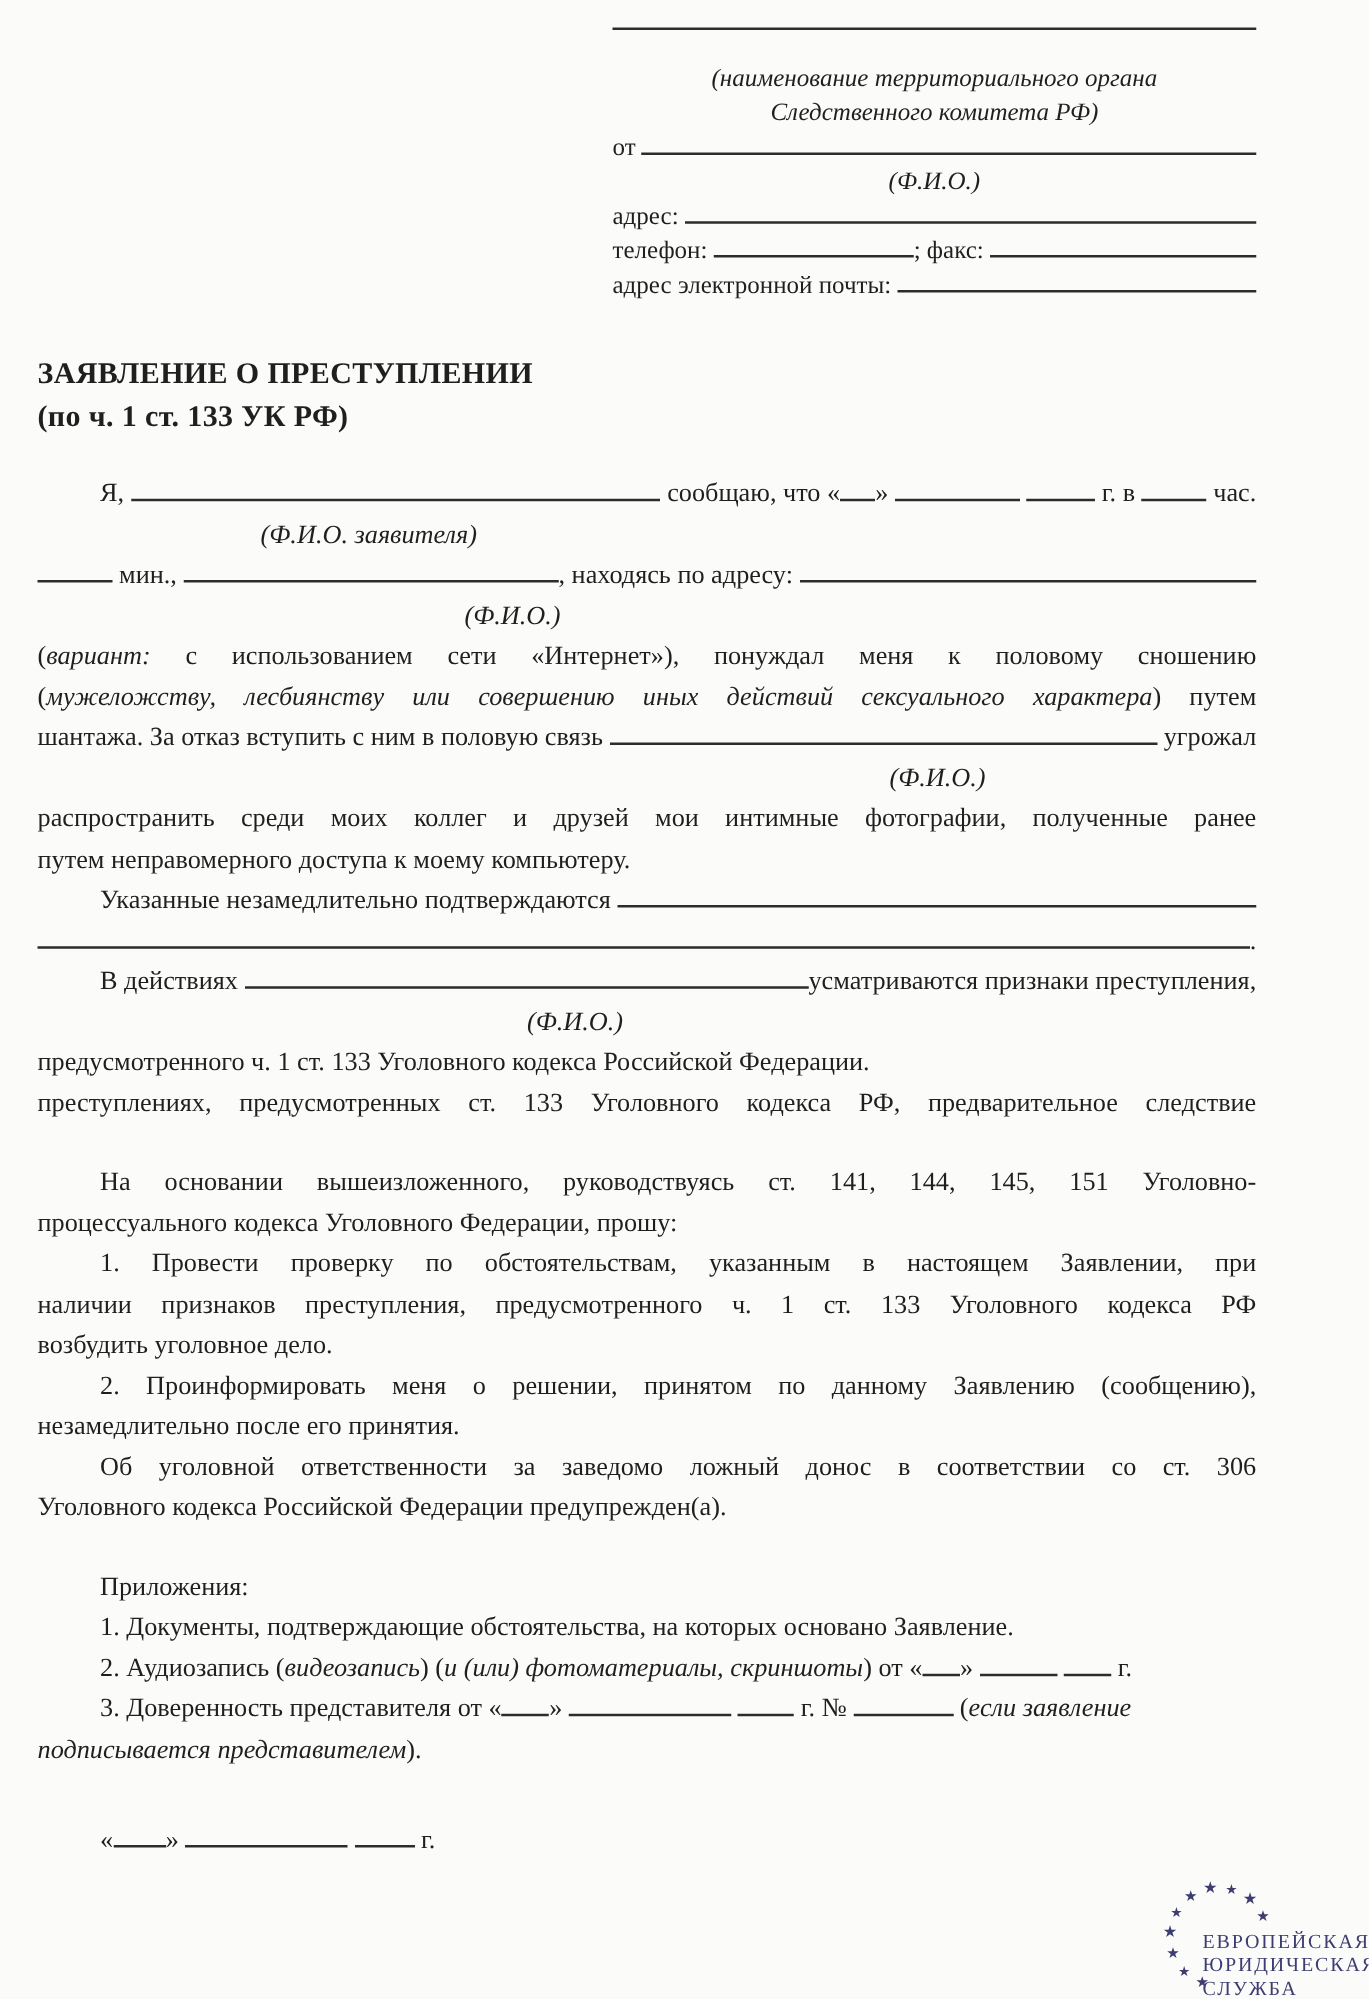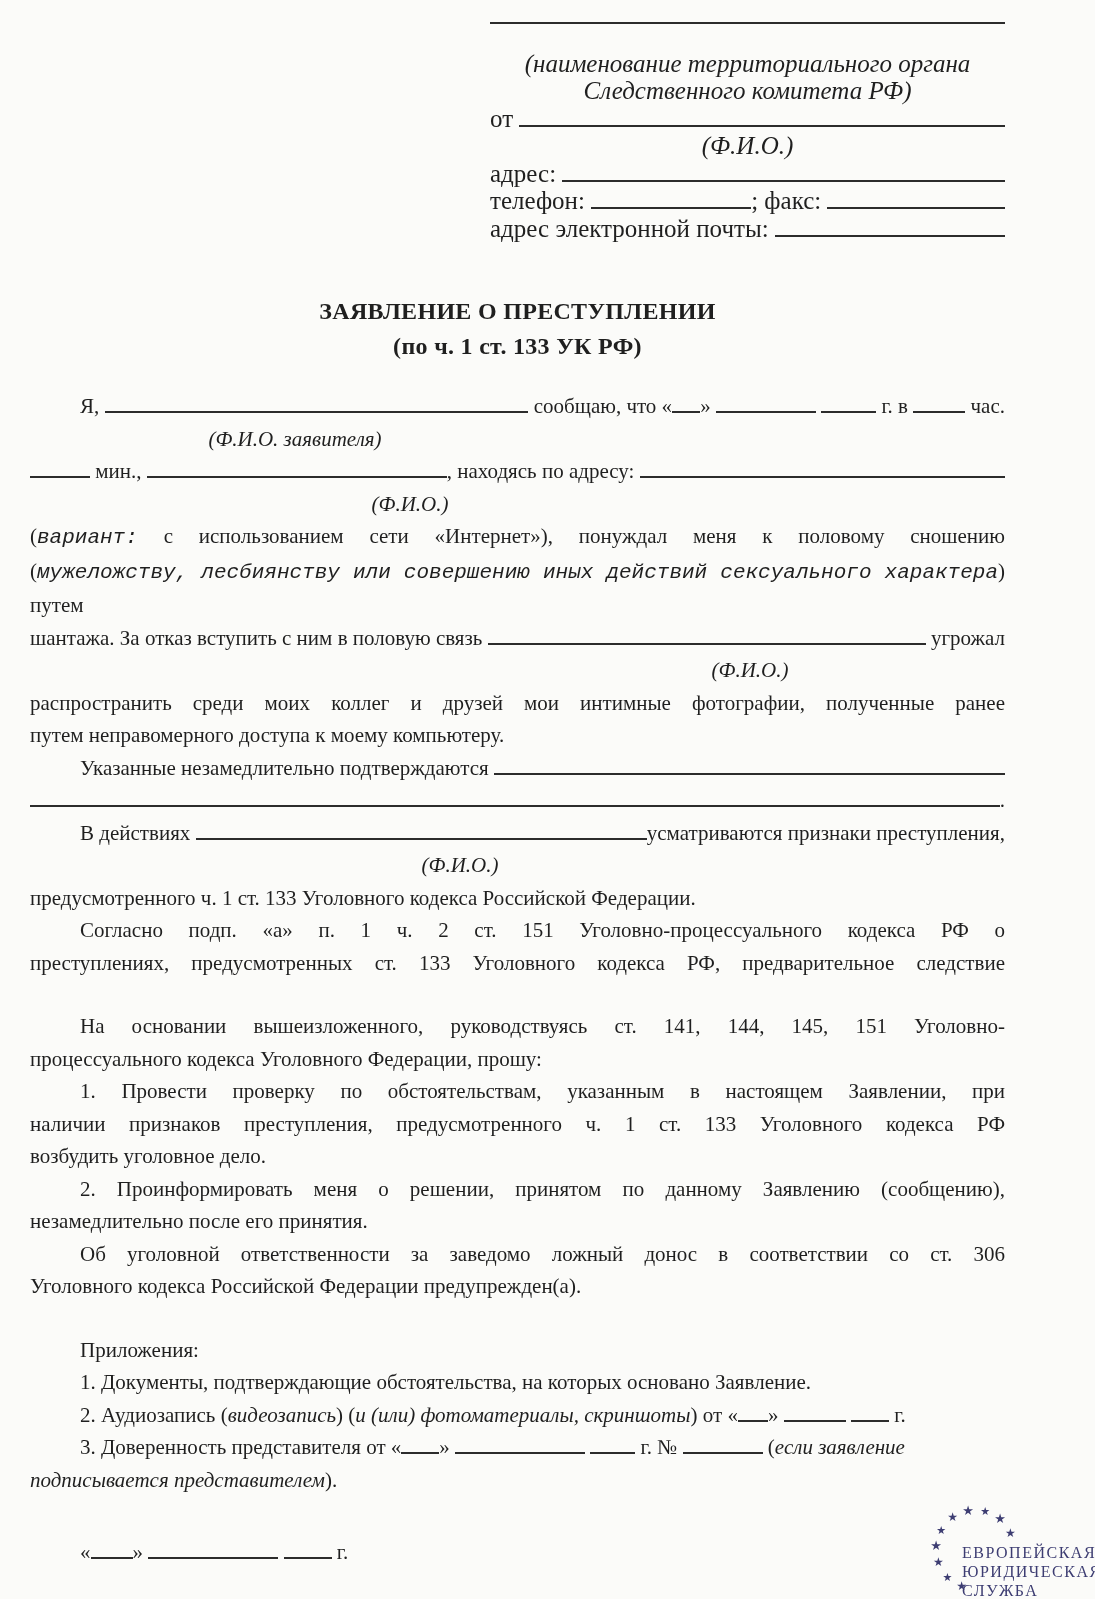--- a/index.html
+++ b/index.html
@@ -3,35 +3,35 @@
 <meta charset="utf-8">
 <style>
   html,body{margin:0;padding:0;}
   body{
     width:1095px;height:1599px;position:relative;overflow:hidden;
     background:#fbfbf9;color:#1f1f1f;
     font-family:"Liberation Serif", serif;
   }
   .content{position:absolute;left:30px;top:22px;width:975px;}
   
-  .header-block{margin-left:460px;width:515px;font-size:25px;}
+  .header-block{margin-left:460px;width:515px;font-size:20px;}
   .header-block .line{line-height:27.5px;min-height:27.5px;}
   
-  .title-block{margin-top:52px;text-align:center;}
+  .title-block{margin-top:40px;text-align:left;}
   .title-line{font-weight:bold;font-size:24px;line-height:35px;letter-spacing:.3px;}
   
   .body-block{margin-top:26px;font-size:21px;}
   .body-block .line{line-height:32.5px;min-height:32.5px;}
   .line-flex{display:flex;align-items:baseline;}
   .line-just{text-align:justify;text-align-last:justify;}
   .line-text{text-align:left;}
   .t{white-space:pre;}
   .i{white-space:pre;font-style:italic;}
   .tj{font-style:normal;}
-  .ij{font-style:italic;font-family:Liberation Mono, monospace;}
+  .ij{font-style:italic;}
   .blank{display:inline-block;height:0;border-bottom:2px solid #2c2c2c;flex:0 0 auto;}
   .blank.fill{flex:1 1 60px;}
   .caption{font-style:italic;text-align:center;line-height:29px;min-height:29px;}
   .gap{width:100%;}
   
   .logo{position:absolute;left:890px;top:1495px;width:205px;height:104px;}
   .logo text.brand{font-family:"Liberation Serif",serif;letter-spacing:1.5px;font-size:16px;}
   .logo text.star{font-family:"DejaVu Sans",sans-serif;}
 </style>
 </head>
@@ -109,21 +109,20 @@
         <span class="blank fill"></span>
         <span class="t">.</span>
       </div>
       <div class="line line-flex" style="padding-left: 50px;">
         <span class="t">В действиях </span>
         <span class="blank fill"></span>
         <span class="t">усматриваются признаки преступления,</span>
       </div>
       <div class="line caption" style="margin-left: 280px; width: 300px;">(Ф.И.О.)</div>
       <div class="line line-text">предусмотренного ч. 1 ст. 133 Уголовного кодекса Российской Федерации.</div>
-      <div class="line line-just" style="padding-left: 50px;"><span class="tj">Согласно подп. «а» п. 1 ч. 2 ст. 151 Уголовно-процессуального кодекса РФ о</span></div>
       <div class="line line-just"><span class="tj">преступлениях, предусмотренных ст. 133 Уголовного кодекса РФ, предварительное следствие</span></div>
       <div class="gap" style="height: 31px;"></div>
       <div class="line line-just" style="padding-left: 50px;"><span class="tj">На основании вышеизложенного, руководствуясь ст. 141, 144, 145, 151 Уголовно-</span></div>
       <div class="line line-text">процессуального кодекса Уголовного Федерации, прошу:</div>
       <div class="line line-just" style="padding-left: 50px;"><span class="tj">1. Провести проверку по обстоятельствам, указанным в настоящем Заявлении, при</span></div>
       <div class="line line-just"><span class="tj">наличии признаков преступления, предусмотренного ч. 1 ст. 133 Уголовного кодекса РФ</span></div>
       <div class="line line-text">возбудить уголовное дело.</div>
       <div class="line line-just" style="padding-left: 50px;"><span class="tj">2. Проинформировать меня о решении, принятом по данному Заявлению (сообщению),</span></div>
       <div class="line line-text">незамедлительно после его принятия.</div>
       <div class="line line-just" style="padding-left: 50px;"><span class="tj">Об уголовной ответственности за заведомо ложный донос в соответствии со ст. 306</span></div>

